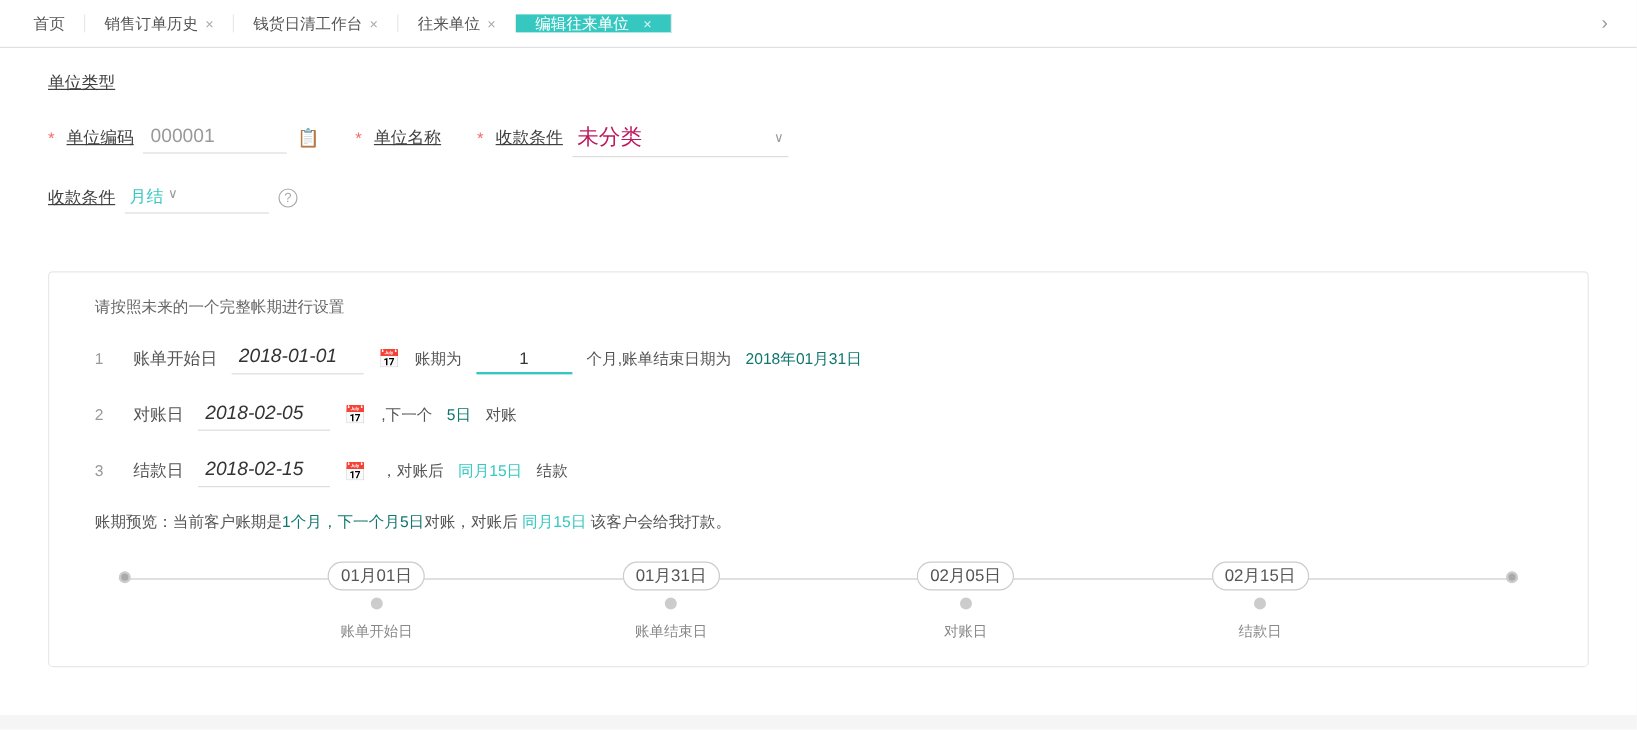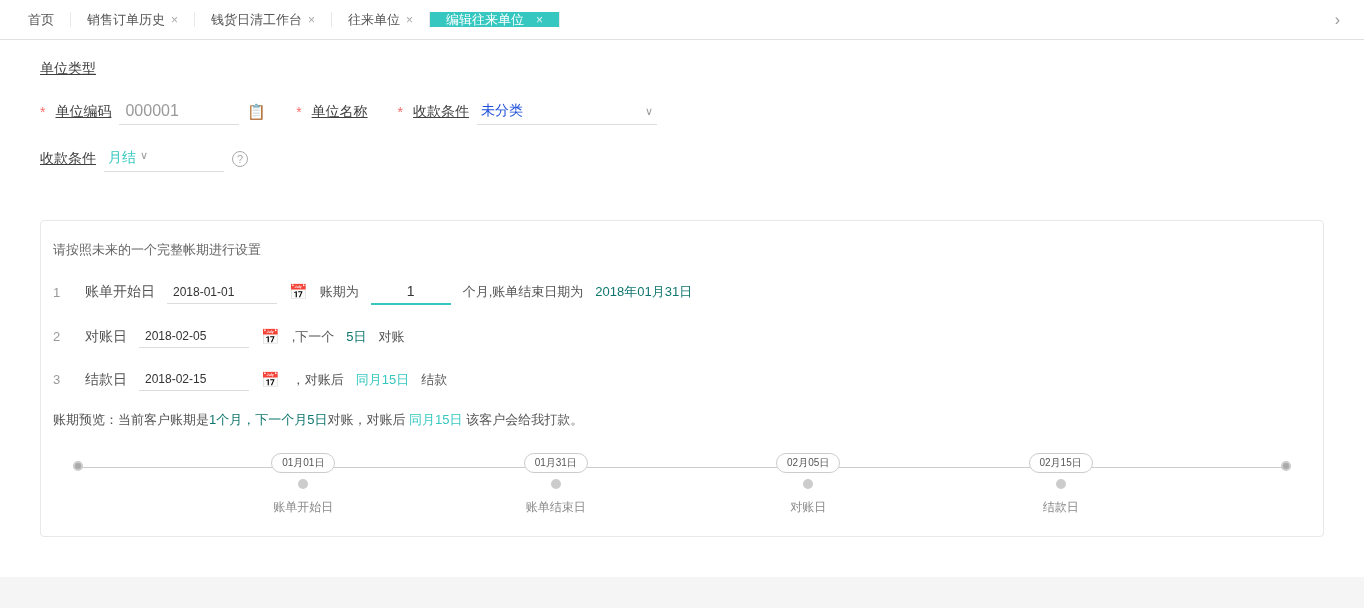--- a/index.html
+++ b/index.html
@@ -142,40 +142,40 @@
     .chevron-icon { color: #999; font-size: 11px; cursor: pointer; }
 
     .unit-classify-wrapper {
       display: flex;
       align-items: center;
       border-bottom: 1px solid #ddd;
       padding: 4px 4px;
       gap: 4px;
       min-width: 180px;
     }
-    .unit-classify-value { color: #1d4ed8; font-size: 14px; flex: 1; }
+    .unit-classify-value { color: #be185d; font-size: 18px; flex: 1; }
 
     
     .help-icon {
       width: 16px; height: 16px;
       border-radius: 50%;
       border: 1px solid #aaa;
       display: inline-flex;
       align-items: center;
       justify-content: center;
       font-size: 11px;
       color: #aaa;
       cursor: pointer;
     }
 
     
     .card {
       border: 1px solid #e8e8e8;
       border-radius: 4px;
-      padding: 20px 12px;
+      padding: 20px 38px;
       margin-bottom: 20px;
       margin-top: 48px;
     }
     .card-hint {
       font-size: 13px;
       color: #666;
       margin-bottom: 20px;
     }
 
     
@@ -192,24 +192,25 @@
     }
     .period-label {
       color: #555;
       white-space: nowrap;
     }
     .period-date-input {
       border: none;
       border-bottom: 1px solid #ddd;
       padding: 4px 6px;
       width: 110px;
-      font-size: 12px;
+      font-size: 16px;
       outline: none;
       color: #333;
       background: transparent;
+      font-style: italic;
     }
     .period-num-input {
       border: none;
       border-bottom: 2px solid #36c8c0;
       padding: 4px 6px;
       width: 80px;
       font-size: 14px;
       outline: none;
       color: #333;
       background: transparent;
@@ -264,21 +265,21 @@
       border-radius: 50%;
       background: #ccc;
       border: 2px solid #ccc;
     }
     .timeline-circle.start { background: #aaa; }
     .timeline-circle.end-dot { background: #aaa; }
     .timeline-badge {
       border: 1px solid #ccc;
       border-radius: 12px;
       padding: 2px 10px;
-      font-size: 10px;
+      font-size: 14px;
       color: #555;
       background: #fff;
       white-space: nowrap;
     }
     .timeline-sub-label {
       font-size: 12px;
       color: #888;
       margin-top: 4px;
     }
     .timeline-dot-only {

